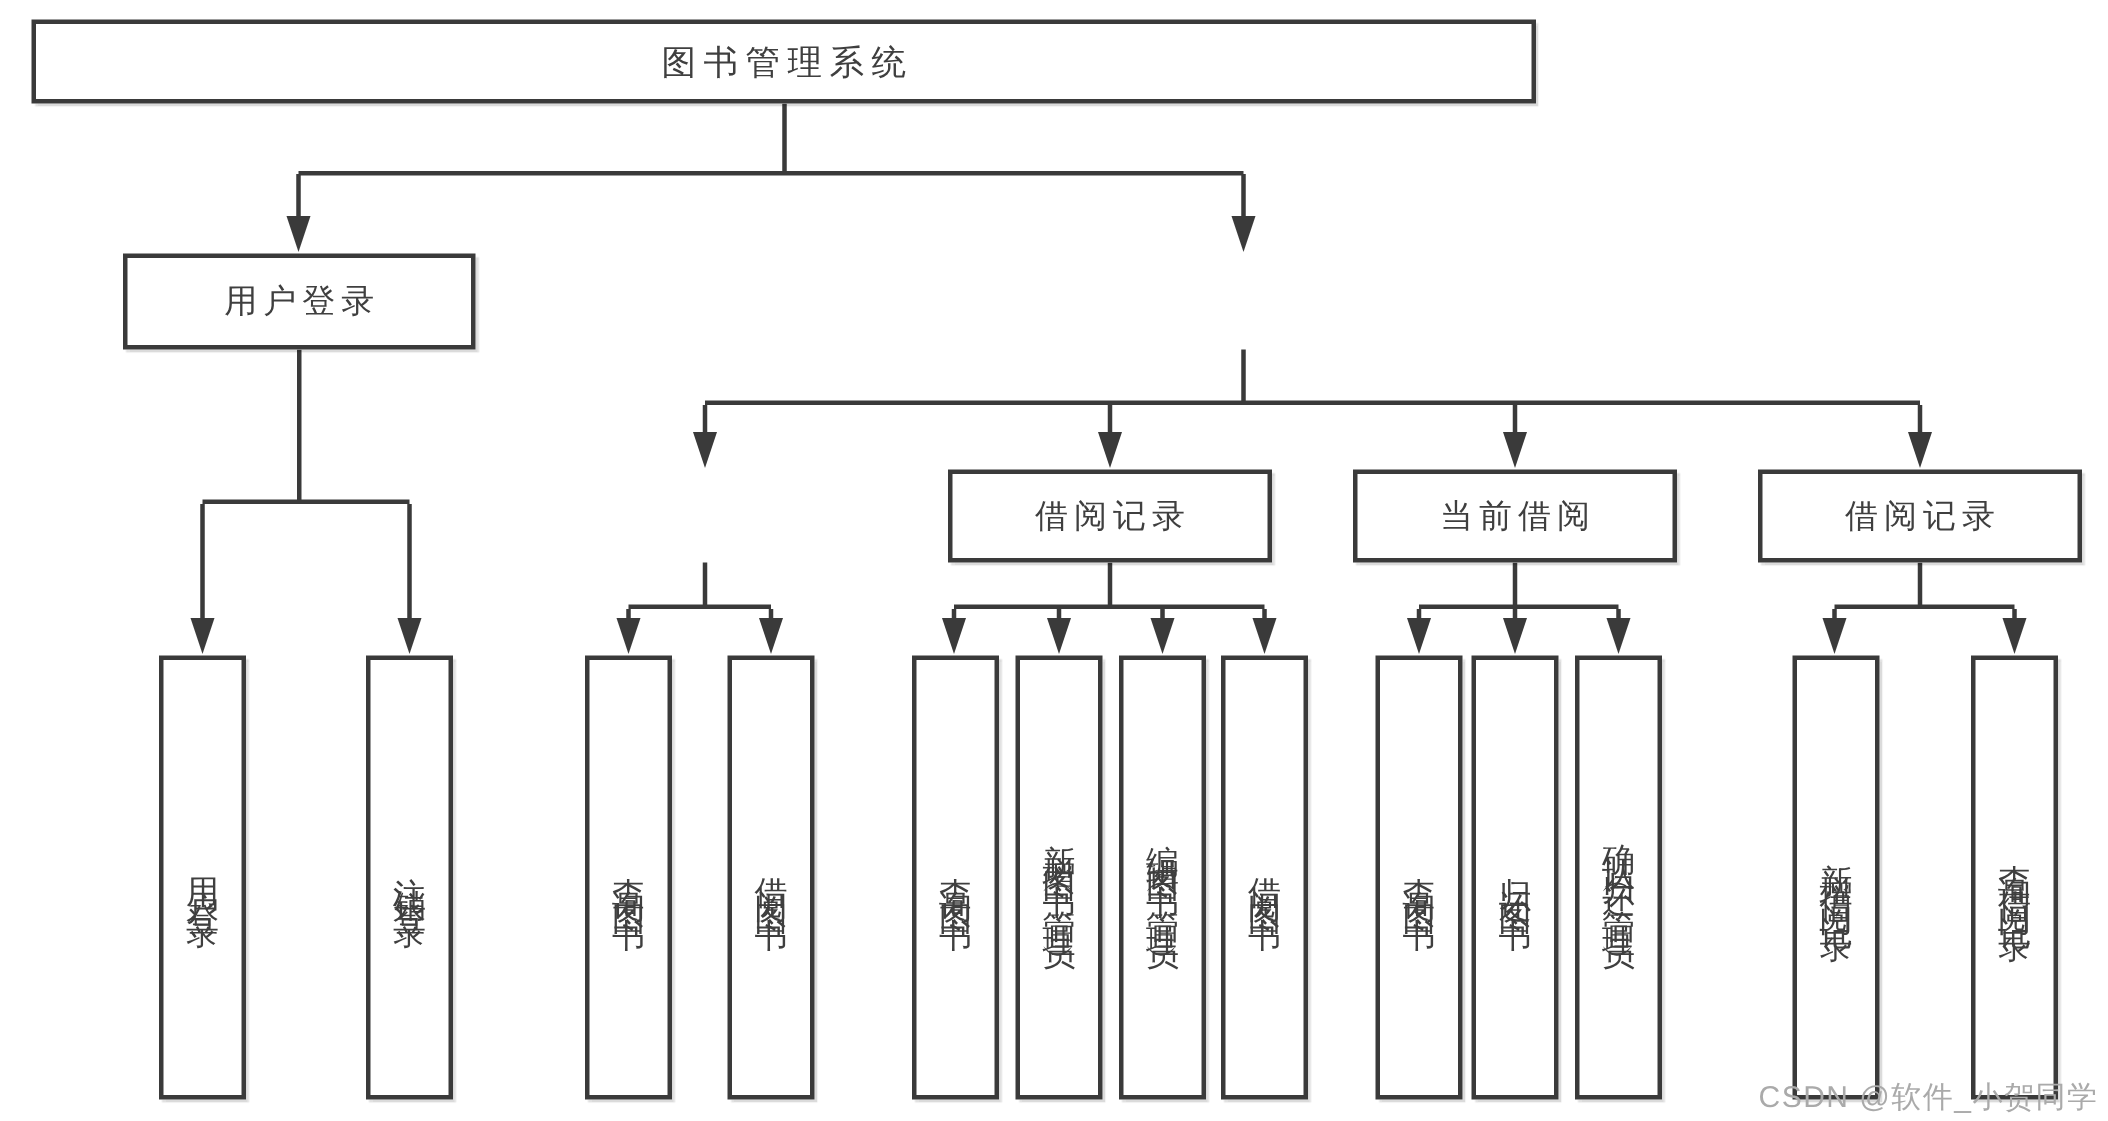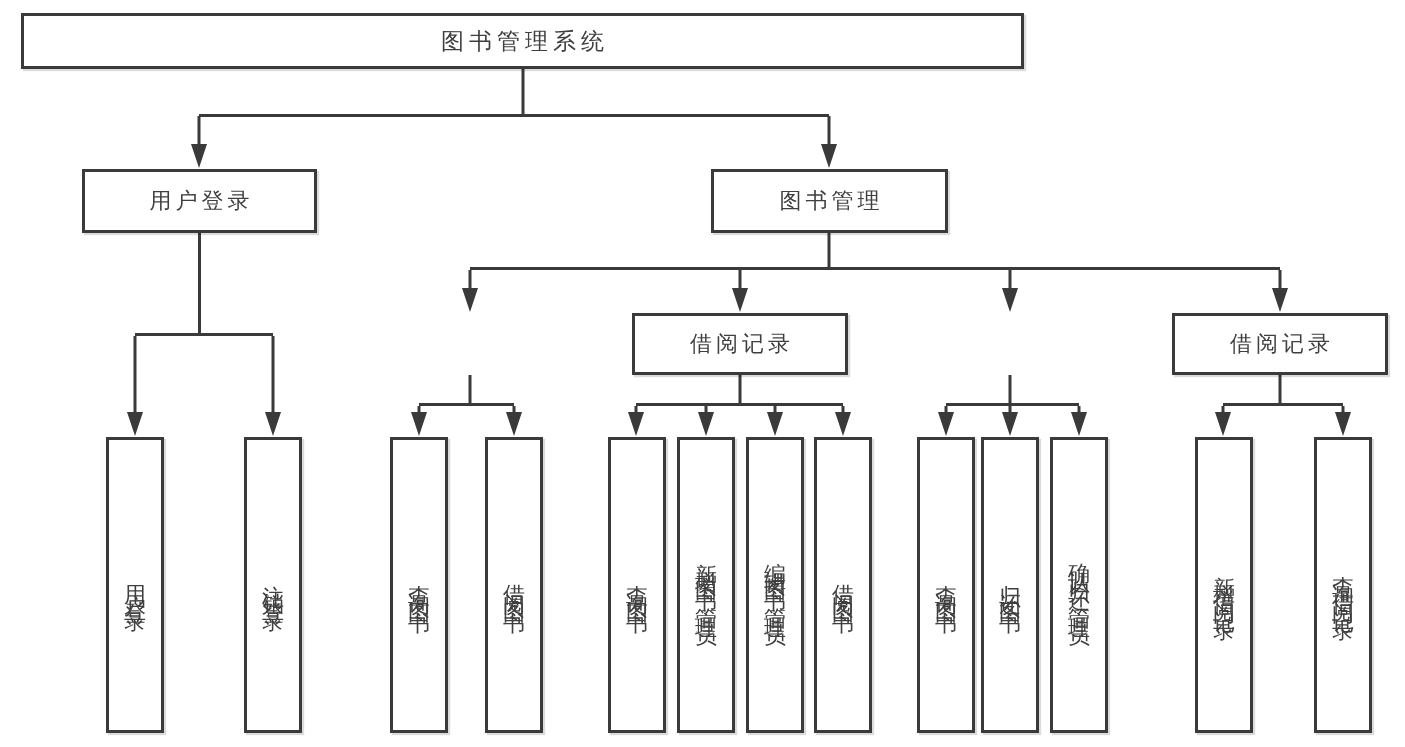--- a/index.html
+++ b/index.html
@@ -113,26 +113,26 @@
     </g>
   </svg>
 
   <div class="node h root" style="left:21px;top:13px;width:1003px;height:56px">
     <span class="lbl">图书管理系统</span>
   </div>
 
   <div class="node h" style="left:82px;top:169px;width:235px;height:64px">
     <span class="lbl">用户登录</span>
   </div>
-  <div class="node h" style="left:711px;top:169px;width:237px;height:64px">
-    <span class="lbl">图书管理</span>
-  </div>
 
   <div class="node h" style="left:632px;top:313px;width:216px;height:62px">
     <span class="lbl">借阅记录</span>
+  </div>
+  <div class="node h" style="left:902px;top:313px;width:216px;height:62px">
+    <span class="lbl">当前借阅</span>
   </div>
   <div class="node h" style="left:1172px;top:313px;width:216px;height:62px">
     <span class="lbl">借阅记录</span>
   </div>
 
   <div class="node v" style="left:106px;top:437px;width:58px;height:296px">
     <span class="lbl">用户登录</span>
   </div>
   <div class="node v" style="left:244px;top:437px;width:58px;height:296px">
     <span class="lbl">注销登录</span>
@@ -168,14 +168,15 @@
     <span class="lbl">确认归还（管理员）</span>
   </div>
 
   <div class="node v" style="left:1195px;top:437px;width:58px;height:296px">
     <span class="lbl">新增借阅记录</span>
   </div>
   <div class="node v" style="left:1314px;top:437px;width:58px;height:296px">
     <span class="lbl">查询借阅记录</span>
   </div>
 
+  <div class="watermark">CSDN @软件_小贺同学</div>
 
 </div>
 
 </body></html>

